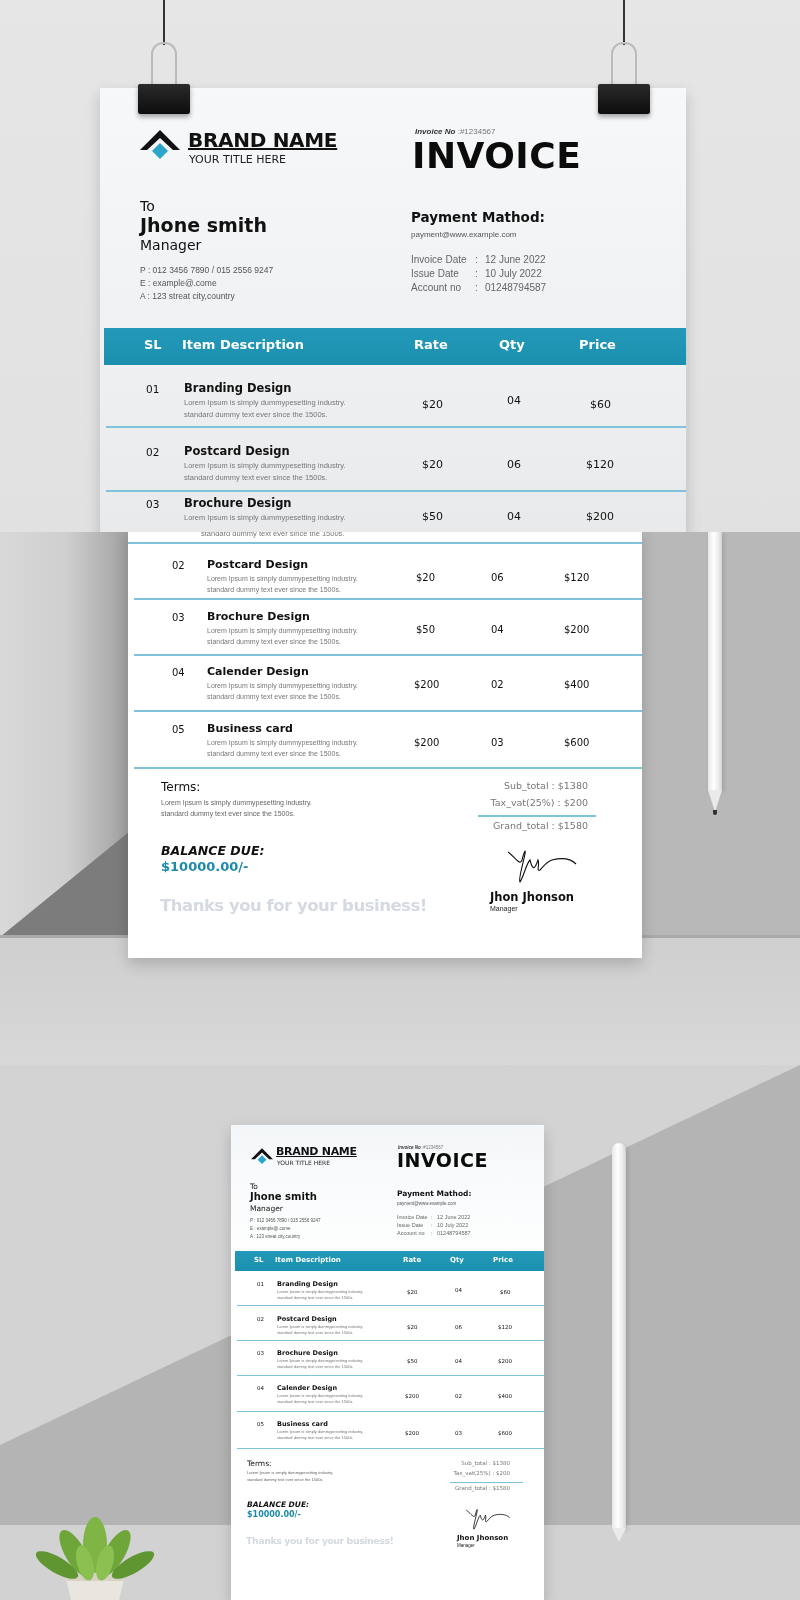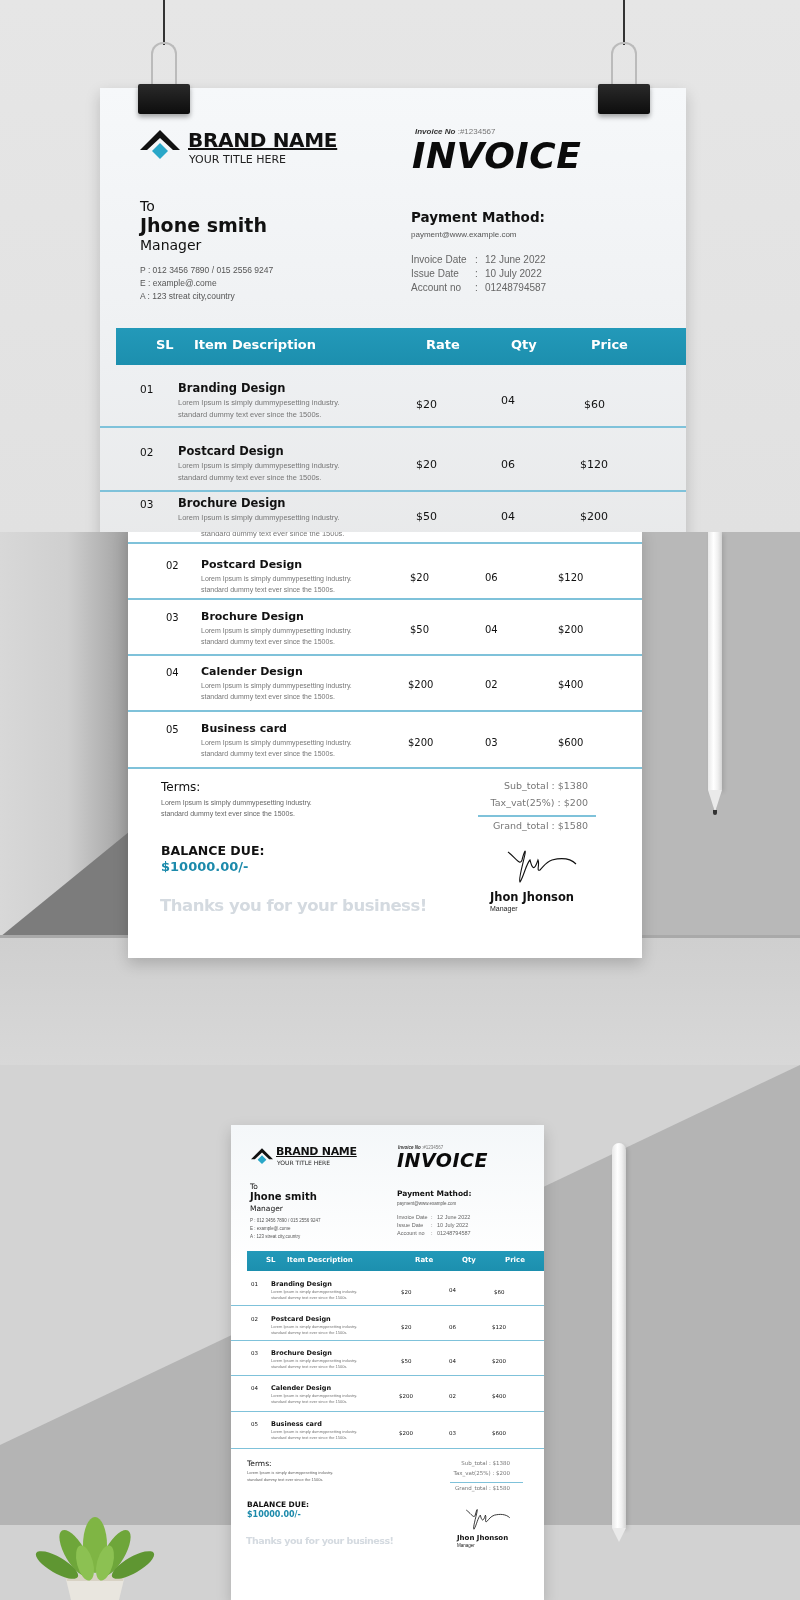--- a/index.html
+++ b/index.html
@@ -47,36 +47,36 @@
   .sheet-shadow { box-shadow: 0 6px 14px rgba(0,0,0,.18); }
 
   .brand-logo { position: absolute; }
   .brand-name { position: absolute; font-family: "DejaVu Sans", sans-serif; font-weight: bold; letter-spacing: -0.3px; white-space: nowrap; color: #111; text-decoration: underline; }
   .brand-sub { position: absolute; font-family: "DejaVu Sans", sans-serif; white-space: nowrap; color: #222; }
   .to-label, .client-name, .client-role { position: absolute; font-family: "DejaVu Sans", sans-serif; white-space: nowrap; color: #111; }
   .client-name { font-weight: bold; }
   .contact-line { position: absolute; white-space: nowrap; color: #555; }
   .invoice-no { position: absolute; white-space: nowrap; color: #777; }
   .invoice-no b { color: #333; font-weight: bold; font-style: italic; }
-  .invoice-title { position: absolute; font-family: "DejaVu Sans", sans-serif; font-weight: 900; color: #0b0b0b; letter-spacing: 0.5px; white-space: nowrap; font-style: italic; }
+  .invoice-title { position: absolute; font-family: "DejaVu Sans", sans-serif; font-weight: 900; color: #0b0b0b; letter-spacing: 0.5px; white-space: nowrap; }
   .pay-title { position: absolute; font-family: "DejaVu Sans", sans-serif; color: #111; white-space: nowrap; font-weight: 600; }
   .pay-email { position: absolute; color: #555; white-space: nowrap; }
   .meta-row { position: absolute; white-space: nowrap; color: #666; display: flex; }
 
-  .thead { position: absolute; left: 16px; background: linear-gradient(180deg,#2399b9,#1c8fae); display: block; }
+  .thead { position: absolute; left: 4px; background: linear-gradient(180deg,#2399b9,#1c8fae); display: block; }
   .th { position: absolute; color: #fff; font-family: "DejaVu Sans", sans-serif; font-weight: bold; white-space: nowrap; }
 
-  .row { position: absolute; left: 0; border-bottom: 2px solid #7fc2da; }
+  .row { position: absolute; left: 6px; border-bottom: 2px solid #7fc2da; }
   .cell { position: absolute; white-space: nowrap; font-family: "DejaVu Sans", sans-serif; color: #111; }
   .cell-title { font-weight: bold; }
   .cell-desc { position: absolute; font-family: "Liberation Sans", sans-serif; color: #777; line-height: 1.55; white-space: nowrap; }
 
   .terms-title { position: absolute; font-family: "DejaVu Sans", sans-serif; color: #111; }
   .terms-text { position: absolute; color: #666; line-height: 1.55; white-space: nowrap; }
-  .bal-title { position: absolute; font-family: "DejaVu Sans", sans-serif; font-weight: bold; color: #111; white-space: nowrap; }
+  .bal-title { position: absolute; font-family: "DejaVu Sans", sans-serif; font-weight: bold; color: #111; white-space: nowrap; font-style: italic; }
   .bal-amount { position: absolute; font-family: "DejaVu Sans", sans-serif; font-weight: bold; color: #1c8aab; white-space: nowrap; }
   .thanks { position: absolute; font-family: "DejaVu Sans", sans-serif; font-weight: bold; color: #d4dae0; white-space: nowrap; letter-spacing: -0.5px; }
   .total-row { position: absolute; white-space: nowrap; color: #777; font-family: "DejaVu Sans", sans-serif; text-align: right; }
   .total-line { position: absolute; height: 1.5px; background: #7fc2da; }
   .sig-name { position: absolute; font-family: "DejaVu Sans", sans-serif; font-weight: bold; color: #111; white-space: nowrap; }
   .sig-role { position: absolute; color: #222; white-space: nowrap; }
   .signature { position: absolute; }
 
   
   .plant { position: absolute; }

